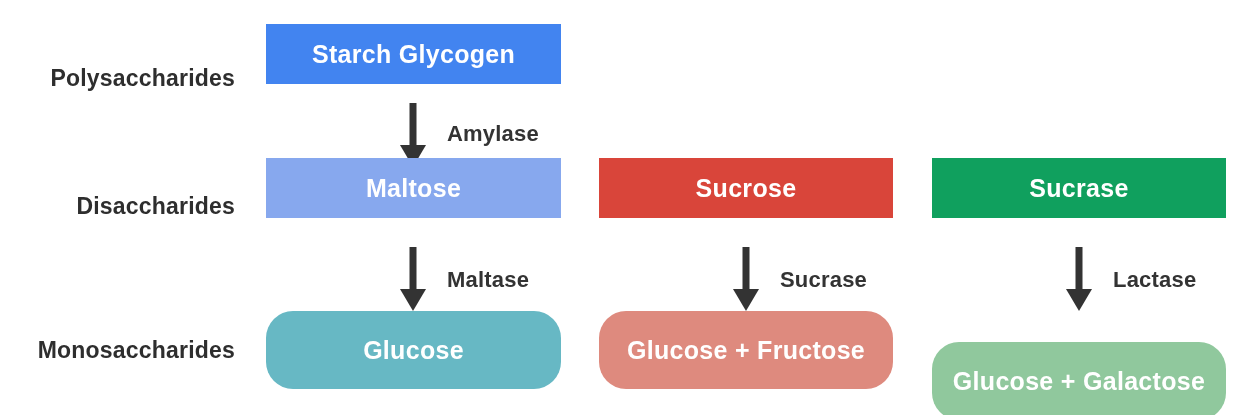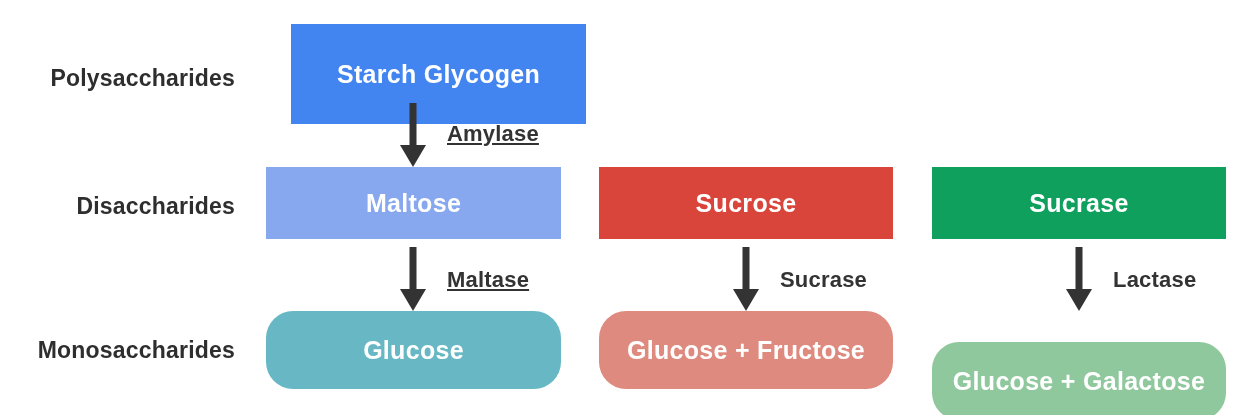--- a/index.html
+++ b/index.html
@@ -38,22 +38,22 @@
     justify-content: center;
     color: #ffffff;
     font-size: 25px;
     font-weight: 600;
     letter-spacing: 0.3px;
     text-align: center;
   }
   .c1 { left: 266px; width: 295px; }
   .c2 { left: 599px; width: 294px; }
   .c3 { left: 932px; width: 294px; }
-  .r1b { top: 24px;  height: 100px; margin-left: 25px; }
-  .r2b { top: 167px; height: 72px; }
+  .r1b { top: 24px;  height: 60px; }
+  .r2b { top: 158px; height: 60px; }
   .r3b { top: 311px; height: 78px; border-radius: 27px; }
 
   .arrow {
     position: absolute;
     width: 30px;
     height: 64px;
   }
   .a1 { top: 103px; }
   .a2 { top: 247px; }
   .ac1 { left: 398px; }
@@ -66,21 +66,21 @@
     display: flex;
     align-items: center;
     font-size: 22px;
     font-weight: 700;
     color: #333333;
     letter-spacing: 0.2px;
     white-space: nowrap;
   }
   .e1 { top: 119px; }
   .e2 { top: 265px; }
-  .ec1 { left: 447px; text-decoration: underline; }
+  .ec1 { left: 447px; }
   .ec2 { left: 780px; }
   .ec3 { left: 1113px; }
 </style>
 </head>
 <body>
 
 <div class="canvas">
 
   <div class="row-label r1">Polysaccharides</div>
   <div class="row-label r2">Disaccharides</div>

